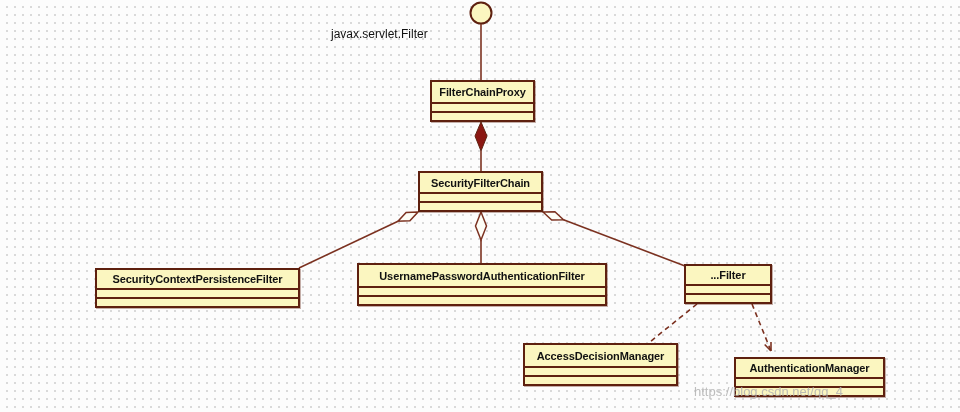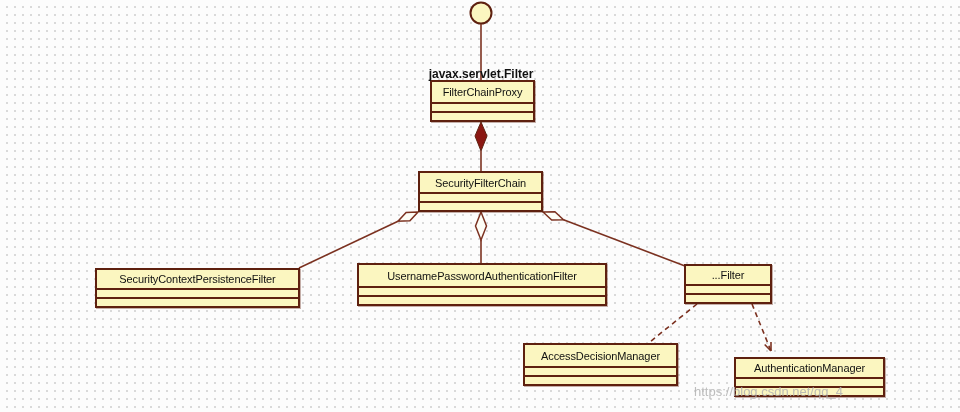--- a/index.html
+++ b/index.html
@@ -12,27 +12,27 @@
   }
   .connectors { position:absolute; left:0; top:0; z-index:1; }
   .uml-class {
     position:absolute; z-index:2; box-sizing:border-box;
     background:#FBF6C0; border:2px solid #5E200F;
     display:flex; flex-direction:column;
     box-shadow:1px 1px 0 rgba(94,32,15,0.35);
   }
   .uml-class .title {
     flex:1; display:flex; align-items:center; justify-content:center;
-    font-weight:normal; font-size:11px; color:#111; white-space:nowrap;
+    font-weight:bold; font-size:11px; color:#111; white-space:nowrap;
     letter-spacing:-0.1px;
   }
   .uml-class .compartment { height:7px; border-top:2px solid #5E200F; }
   .iface-label {
     position:absolute; z-index:3; left:331px; top:27px; width:300px;
-    text-align:center; font-weight:bold; font-size:12px; color:#111;margin-top:40px;
+    font-weight:normal; font-size:12px; color:#111;
   }
   .watermark {
     position:absolute; z-index:6; left:694px; top:384px;
     font-size:13px; color:rgba(178,178,178,0.85); white-space:nowrap;
   }
 </style>
 </head>
 <body>
 
 <div class="stage">

